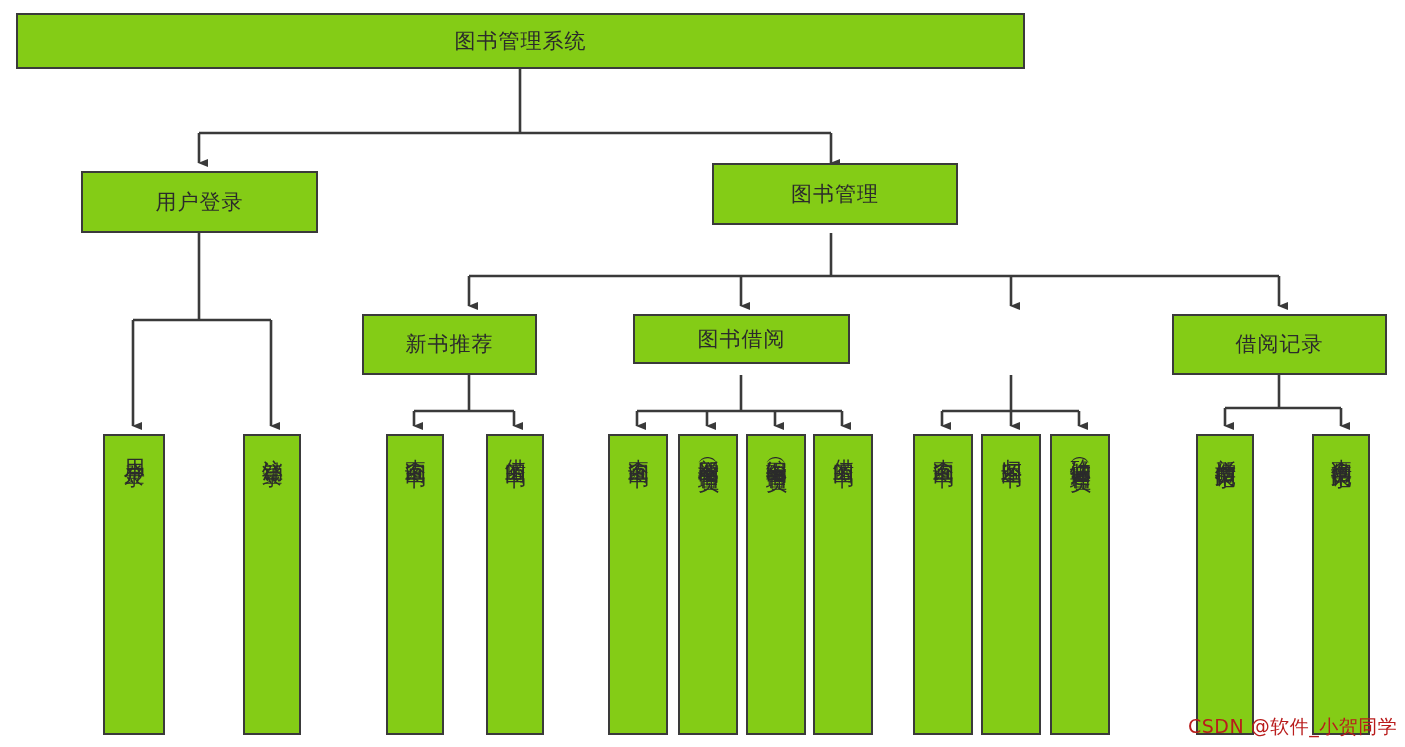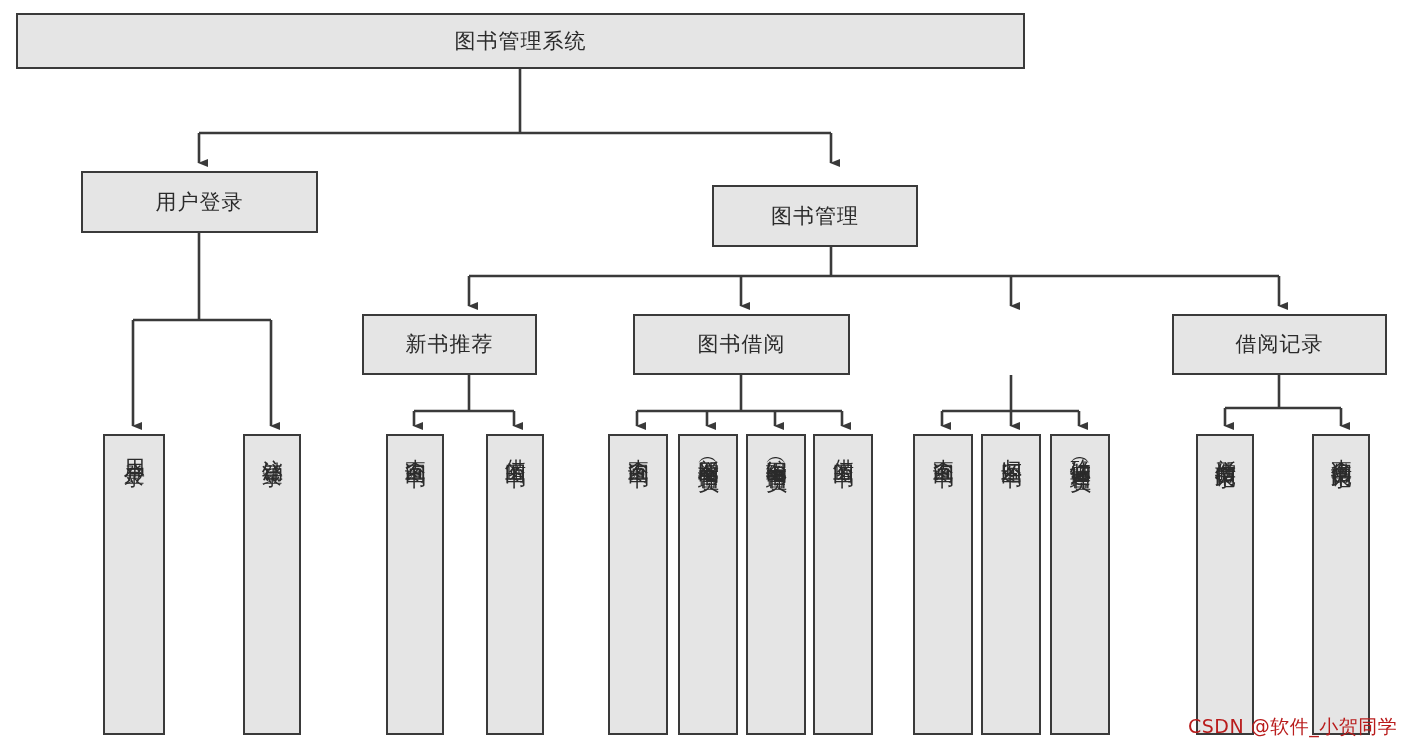--- a/index.html
+++ b/index.html
@@ -21,21 +21,21 @@
     position: absolute;
     left: 0;
     top: 0;
     width: 1405px;
     height: 747px;
     pointer-events: none;
   }
   .node {
     position: absolute;
     box-sizing: border-box;
-    background: #e5e5e5;
+    background: #84cc16;
     border: 2.5px solid #3a3a3a;
     display: flex;
     align-items: center;
     justify-content: center;
     color: #2b2b2b;
     font-family: Liberation Serif, serif;
   }
   .node-label {
     display: block;
     text-align: center;
@@ -128,28 +128,28 @@
     </g>
   </svg>
 
   <div class="node horiz" style="left:16px; top:13px; width:1009px; height:56px;">
     <span class="node-label">图书管理系统</span>
   </div>
 
   <div class="node horiz" style="left:81px; top:171px; width:237px; height:62px;">
     <span class="node-label">用户登录</span>
   </div>
-  <div class="node horiz" style="left:712px; top:185px; width:206px; height:62px;">
+  <div class="node horiz" style="left:712px; top:163px; width:246px; height:62px;">
     <span class="node-label">图书管理</span>
   </div>
 
   <div class="node horiz" style="left:362px; top:314px; width:175px; height:61px;">
     <span class="node-label">新书推荐</span>
   </div>
-  <div class="node horiz" style="left:633px; top:314px; width:217px; height:61px;">
+  <div class="node horiz" style="left:633px; top:314px; width:217px; height:50px;">
     <span class="node-label">图书借阅</span>
   </div>
   <div class="node horiz" style="left:1172px; top:314px; width:215px; height:61px;">
     <span class="node-label">借阅记录</span>
   </div>
 
   <div class="node vert" style="left:103px; top:434px; width:62px; height:301px;">
     <span class="node-label">用户登录</span>
   </div>
   <div class="node vert" style="left:243px; top:434px; width:58px; height:301px;">

